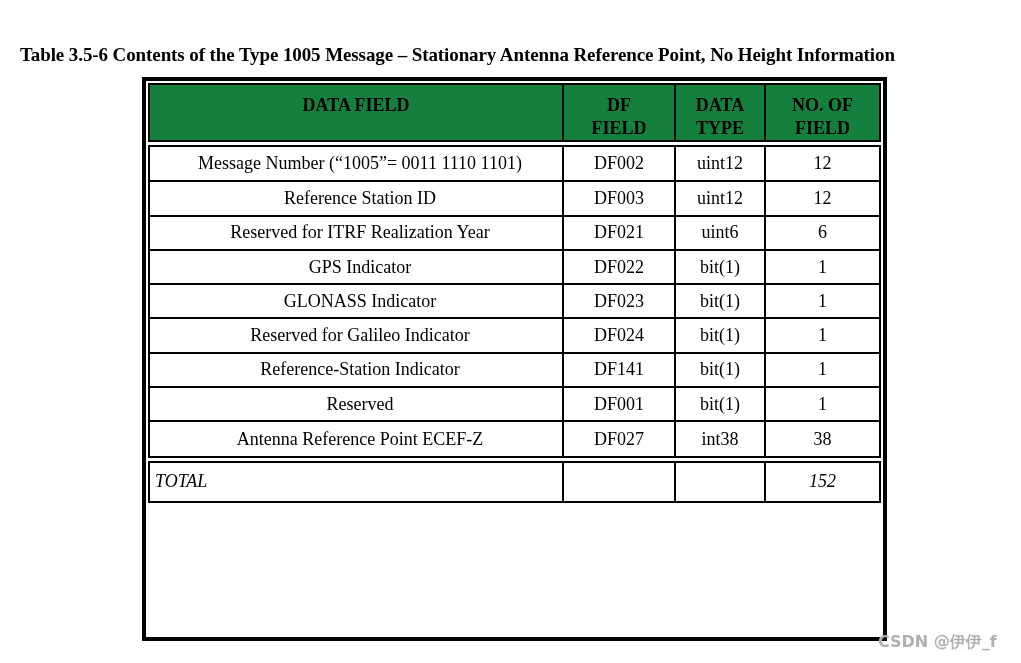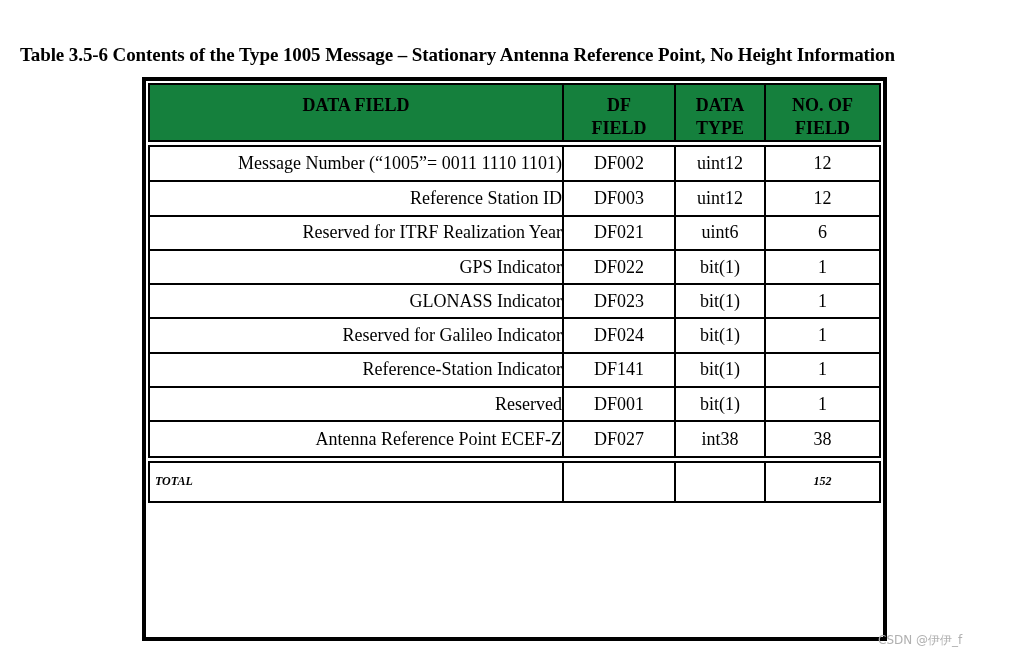--- a/index.html
+++ b/index.html
@@ -72,54 +72,55 @@
     }
     .gap {
       height: 3px;
     }
     .body-block td {
       height: 34.3px;
       font-size: 18px;
       vertical-align: middle;
     }
     .body-block td.field {
-      text-align: right;
+      text-align: center;
       padding-left: 8px;
       white-space: nowrap;
     }
     .body-block td.center {
       text-align: center;
     }
     .total-block td {
       height: 38px;
-      font-size: 12px;
-      font-weight: bold;
+      font-size: 18px;
+      font-weight: normal;
       font-style: italic;
       vertical-align: middle;
     }
     .total-block td.field {
       padding-left: 5px;
     }
     .total-block td.center {
       text-align: center;
       margin-top: 44px;
     }
     col.c1 { width: 413px; }
     col.c2 { width: 112px; }
     col.c3 { width: 90px; }
     col.c4 { width: auto; }
 
     .watermark {
       position: absolute;
       left: 878px;
       top: 632px;
       font-family: "DejaVu Sans", sans-serif;
-      font-size: 12px;
+      font-size: 16px;
       color: #b0b0b0;
       white-space: nowrap;
+      font-weight: bold;
     }
   </style>
 </head>
 <body>
 
 <div class="caption">Table 3.5-6  Contents of the Type 1005 Message – Stationary Antenna Reference Point, No Height Information</div>
 
 <div class="outer">
 
   <div class="inner-block header-block">

